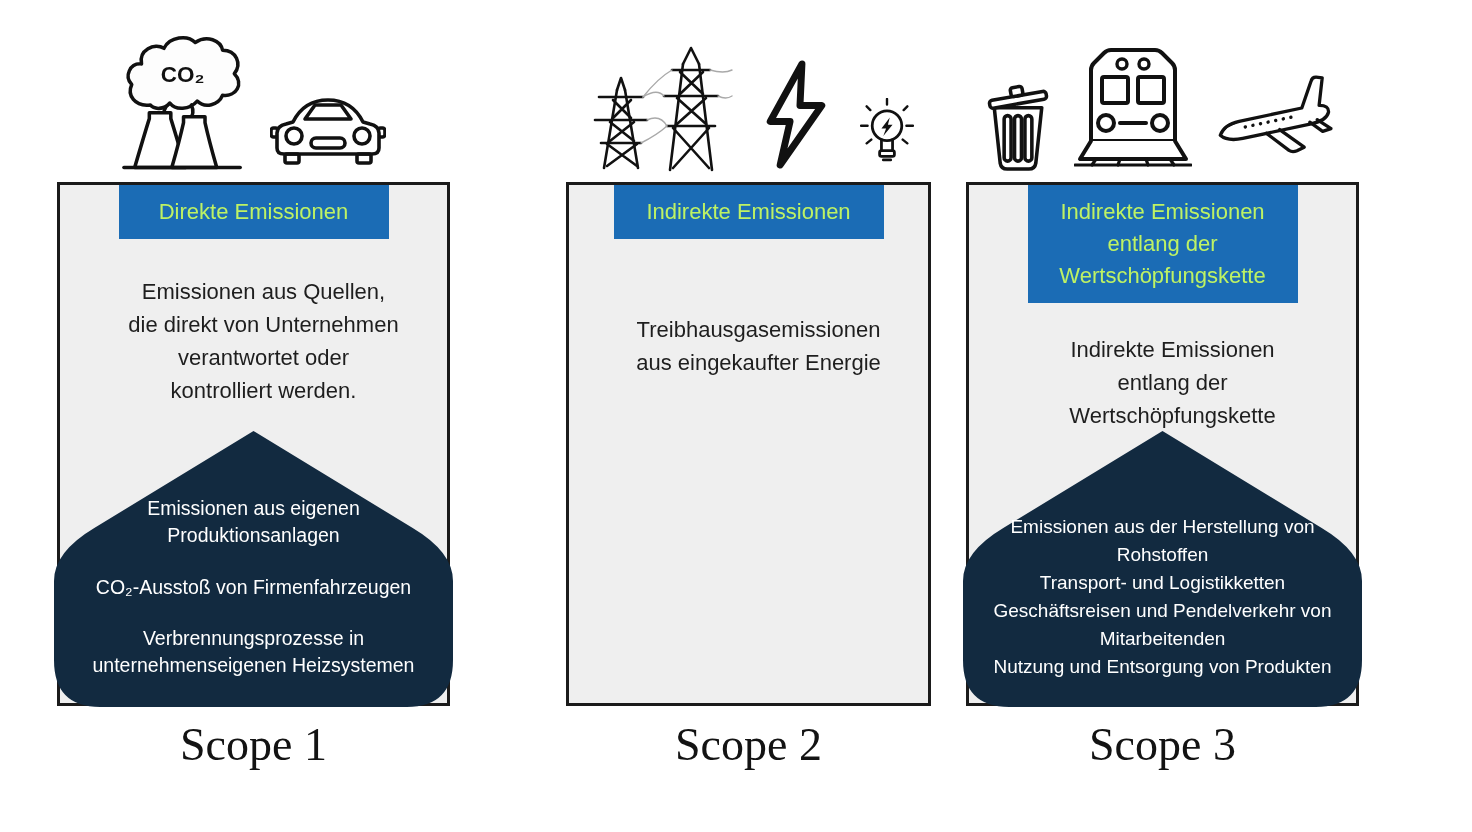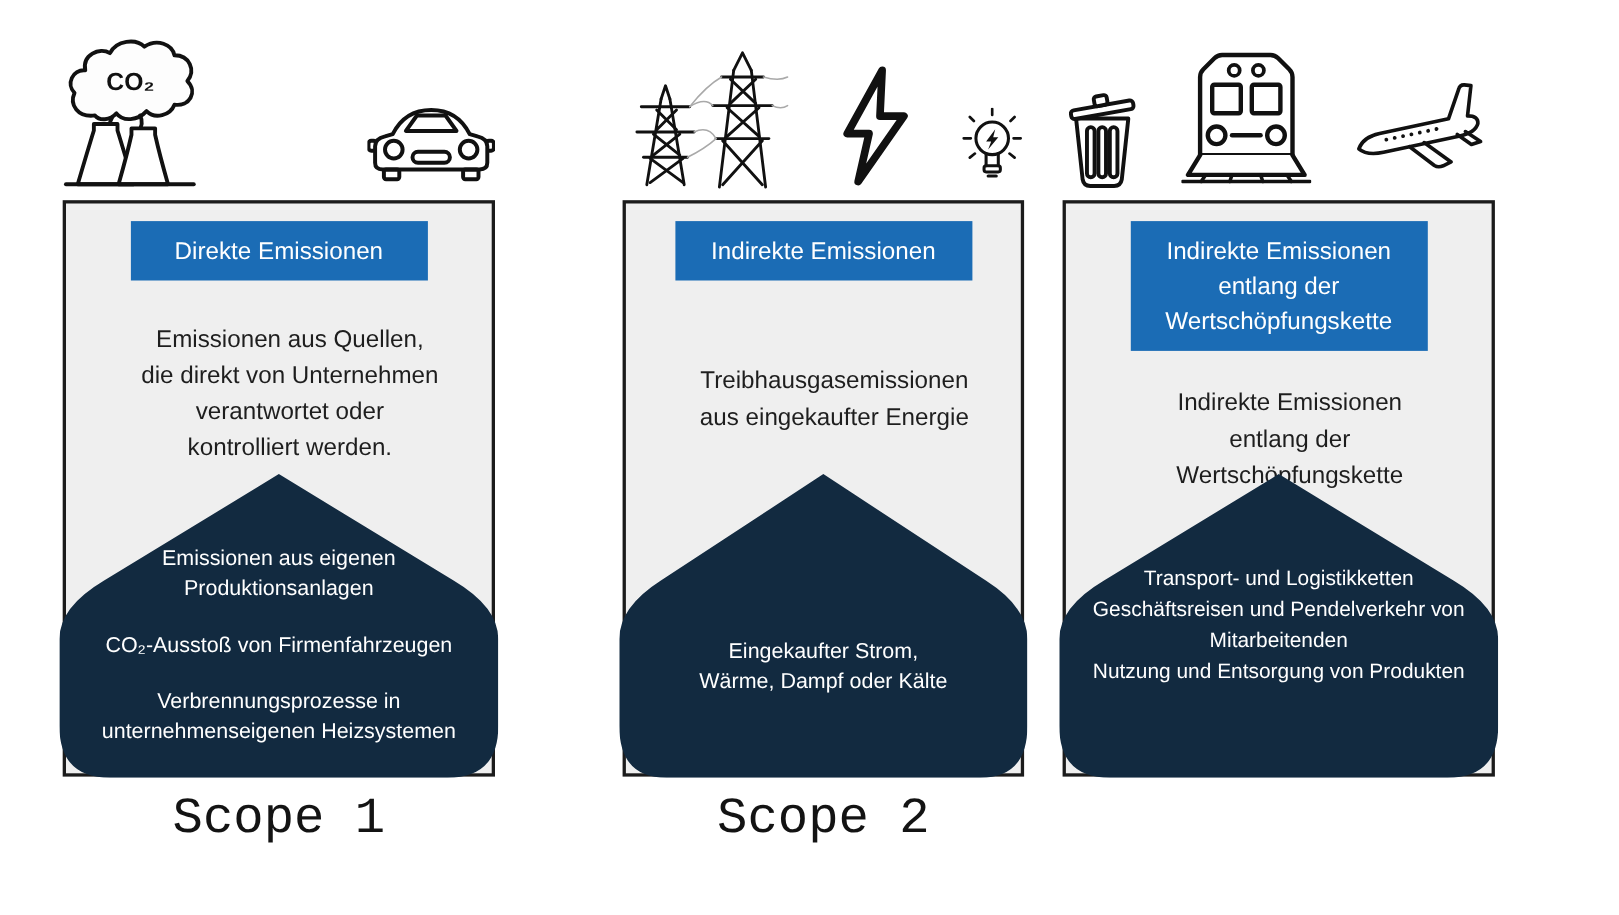--- a/index.html
+++ b/index.html
@@ -5,34 +5,34 @@
   * { margin:0; padding:0; box-sizing:border-box; }
   body { background:#ffffff; }
   .page {
     position:relative; width:1472px; height:832px; background:#ffffff;
     font-family:"Liberation Sans", sans-serif; overflow:hidden; color:#1c1c1c;
   }
   .column { position:absolute; top:0; width:393px; }
   .col-1 { left:57px; } .col-2 { left:538px;padding-left:28px; } .col-3 { left:966px; }
 
   .icons {
-    height:172px; display:flex; align-items:flex-end; justify-content:space-between;
+    height:172px; display:flex; align-items:flex-end; justify-content:center;
   }
   .col-1 .icons { gap:22px; }
   .col-2 .icons { gap:16px; }
   .col-3 .icons { gap:20px; }
   .icons svg { stroke:#111; fill:none; stroke-linecap:round; stroke-linejoin:round; }
 
   .card {
     position:relative; margin-top:10px; height:524px;
     background:#efefef; border:3px solid #1b1b1b;
   }
   .badge {
-    display:block; width:270px; margin:16px auto; padding:11px 10px;
-    background:#1b6cb5; color:#ffffff; text-align:center;
+    display:block; width:270px; margin:0 auto; padding:11px 10px;
+    background:#1b6cb5; color:#bef264; text-align:center;
     font-size:22px; line-height:1.45;
   }
   .desc {
     text-align:center; font-size:22px; line-height:1.5; color:#1e1e1e;
     padding:0 45px;
     margin-left:20px;
   }
   .col-1 .desc { margin-top:36px; }
   .col-2 .desc { margin-top:74px; }
   .col-3 .desc { margin-top:30px; }
@@ -46,21 +46,21 @@
     font-size:19.5px; line-height:1.4;
   }
   .col-1 .arrow-text { padding-top:64px; display:flex; flex-direction:column; gap:24px; }
   .col-1 .detail { padding:0 30px; }
   .col-2 .arrow-text { padding-top:148px; }
   .col-2 .detail { max-width:236px; margin:0 auto; }
   .col-3 .arrow-text { padding-top:82px; font-size:19px; line-height:1.47; padding-left:16px; padding-right:16px; }
 
   .scope-label {
     margin-top:12px; text-align:center; font-size:46px; color:#131313;
-    font-family:Liberation Mono, monospace;
+    font-family:Liberation Serif, serif;
   }
   .co2-text { font-size:23px; fill:#111; stroke:none; font-family:"Liberation Sans", sans-serif; font-weight:bold; }
   .wire { stroke:#a9a9a9; stroke-width:1.4; }
 </style>
 </head>
 <body>
 
 <div class="page">
 
   <div class="column col-1">
@@ -151,28 +151,20 @@
           <path d="M26 67 L34 67"></path>
           <path d="M30 7 L30 1 M12 13 L8 9 M48 13 L52 9 M9 30 L2 30 M51 30 L58 30 M13 45 L8 49 M47 45 L52 49" stroke-width="2.6"></path>
         </g>
         <path d="M33 21 L24 33 L29 33 L26 41 L36 29 L31 29 Z" fill="#111" stroke="none"></path>
       </svg>
     </div>
 
     <div class="card">
       <div class="badge">Indirekte Emissionen</div>
       <div class="desc">Treibhausgasemissionen aus eingekaufter Energie</div>
-      <div class="arrow">
-        <svg class="shape" viewBox="0 0 406 276" preserveAspectRatio="none">
-          <path d="M203 0 L41 97 Q0 121 0 150 L0 229 Q0 276 47 276 L359 276 Q406 276 406 229 L406 150 Q406 121 365 97 Z" fill="#122a40"></path>
-        </svg>
-        <div class="arrow-text">
-          <div class="detail">Eingekaufter Strom, Wärme, Dampf oder Kälte</div>
-        </div>
-      </div>
     </div>
     <div class="scope-label">Scope 2</div>
   </div>
 
   <div class="column col-3">
     <div class="icons">
       <svg width="72" height="94" viewBox="0 0 72 95">
         <g stroke-width="3.6">
           <path d="M12 30 L18 86 Q19 92 25 92 L47 92 Q53 92 54 86 L60 30 Z" fill="#ffffff"></path>
           <rect x="22" y="38" width="7" height="46" rx="3.5"></rect>
@@ -219,21 +211,23 @@
     </div>
 
     <div class="card">
       <div class="badge">Indirekte Emissionen entlang der Wertschöpfungskette</div>
       <div class="desc">Indirekte Emissionen entlang der Wertschöpfungskette</div>
       <div class="arrow">
         <svg class="shape" viewBox="0 0 406 276" preserveAspectRatio="none">
           <path d="M203 0 L41 97 Q0 121 0 150 L0 229 Q0 276 47 276 L359 276 Q406 276 406 229 L406 150 Q406 121 365 97 Z" fill="#122a40"></path>
         </svg>
         <div class="arrow-text">
+          <div class="detail">Emissionen aus der Herstellung von Rohstoffen</div>
           <div class="detail">Transport- und Logistikketten</div>
           <div class="detail">Geschäftsreisen und Pendelverkehr von Mitarbeitenden</div>
           <div class="detail">Nutzung und Entsorgung von Produkten</div>
         </div>
       </div>
     </div>
+    <div class="scope-label">Scope 3</div>
   </div>
 
 </div>
 
 </body></html>

